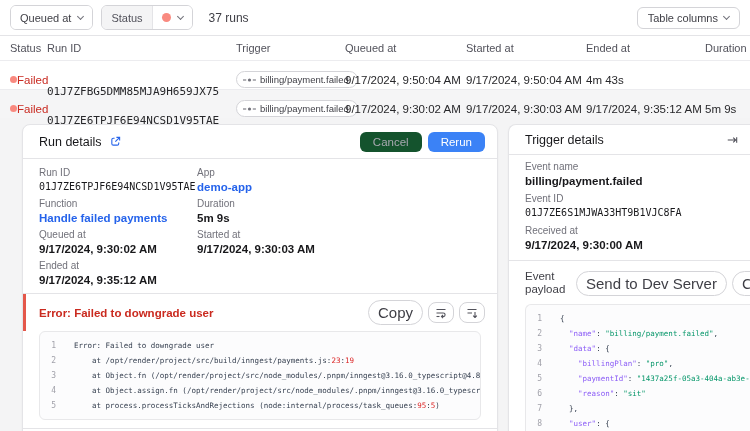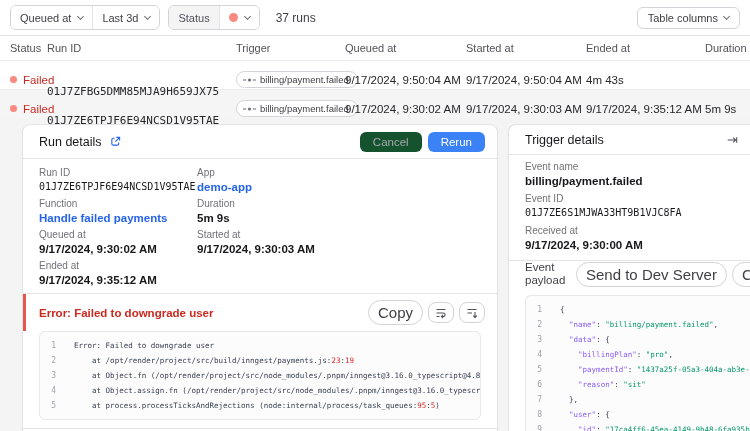--- a/index.html
+++ b/index.html
@@ -43,21 +43,21 @@
   .ml-auto { margin-left: auto; }
 
   
   .thead, .trow {
     display: grid; grid-template-columns: 37px 189px 109px 121px 120px 119px 1fr;
     align-items: center; padding-left: 10px; background: #fff;
   }
   .thead { height: 24px; font-size: 11px; color: #52525b; }
   .trow { height: 29px; border-top: 1px solid #ececef; font-size: 11.5px; color: #27272a; cursor: pointer; }
   .trow.selected { background: #f5f5f6; }
-  .cell-status { display: flex; align-items: center; gap: 6px; }
+  .cell-status { display: flex; align-items: center; }
   .row-dot { width: 7px; height: 7px; border-radius: 50%; background: #f98a80; flex: 0 0 auto; }
   .failed-text { color: #c92a21; font-size: 11.5px; font-weight: 500; }
   .cell-runid { font-family: "DejaVu Sans Mono", monospace; font-size: 11px; color: #27272a; margin-top: 24px; }
   .trigger-pill {
     display: inline-flex; align-items: center; gap: 4px;
     border: 1px solid #d4d4d8; border-radius: 999px; padding: 2px 8px 2px 6px;
     font-size: 9.5px; color: #3f3f46; background: #fff; cursor: pointer; font-family: inherit;
   }
   .trigger-pill svg { color: #71717a; }
 
@@ -122,38 +122,34 @@
   .code .tk { color: #8b5cf6; }
   .code .tv { color: #059669; }
   .code .tn { color: #dc2626; }
 
   
   .timeline { position: relative; border-top: 1px solid #e4e4e7; height: 44px; }
 
   
   .payload-header {
     display: flex; align-items: center; gap: 5px;
-    padding: 0 8px 4px 16px; border-top: 1px solid #e4e4e7;
+    padding: 9px 8px 4px 16px; border-top: 1px solid #e4e4e7;
   }
   .pl-label { width: 46px; flex: 0 0 auto; font-size: 11.5px; line-height: 13px; color: #3f3f46; }
   .small-pill { padding: 3px 9px; font-size: 15px; border-radius: 999px; white-space: nowrap; }
 </style>
 </head>
 <body>
 
 <div class="app">
 
   <div class="toolbar">
     <div class="btn-group">
       <button class="seg">
         <span>Queued at</span>
-        <i class="chev"></i>
-      </button>
-      <button class="seg">
-        <span>Last 3d</span>
         <i class="chev"></i>
       </button>
     </div>
     <div class="btn-group">
       <span class="seg seg-label">Status</span>
       <button class="seg">
         <span class="status-dot"></span>
         <i class="chev"></i>
       </button>
     </div>

